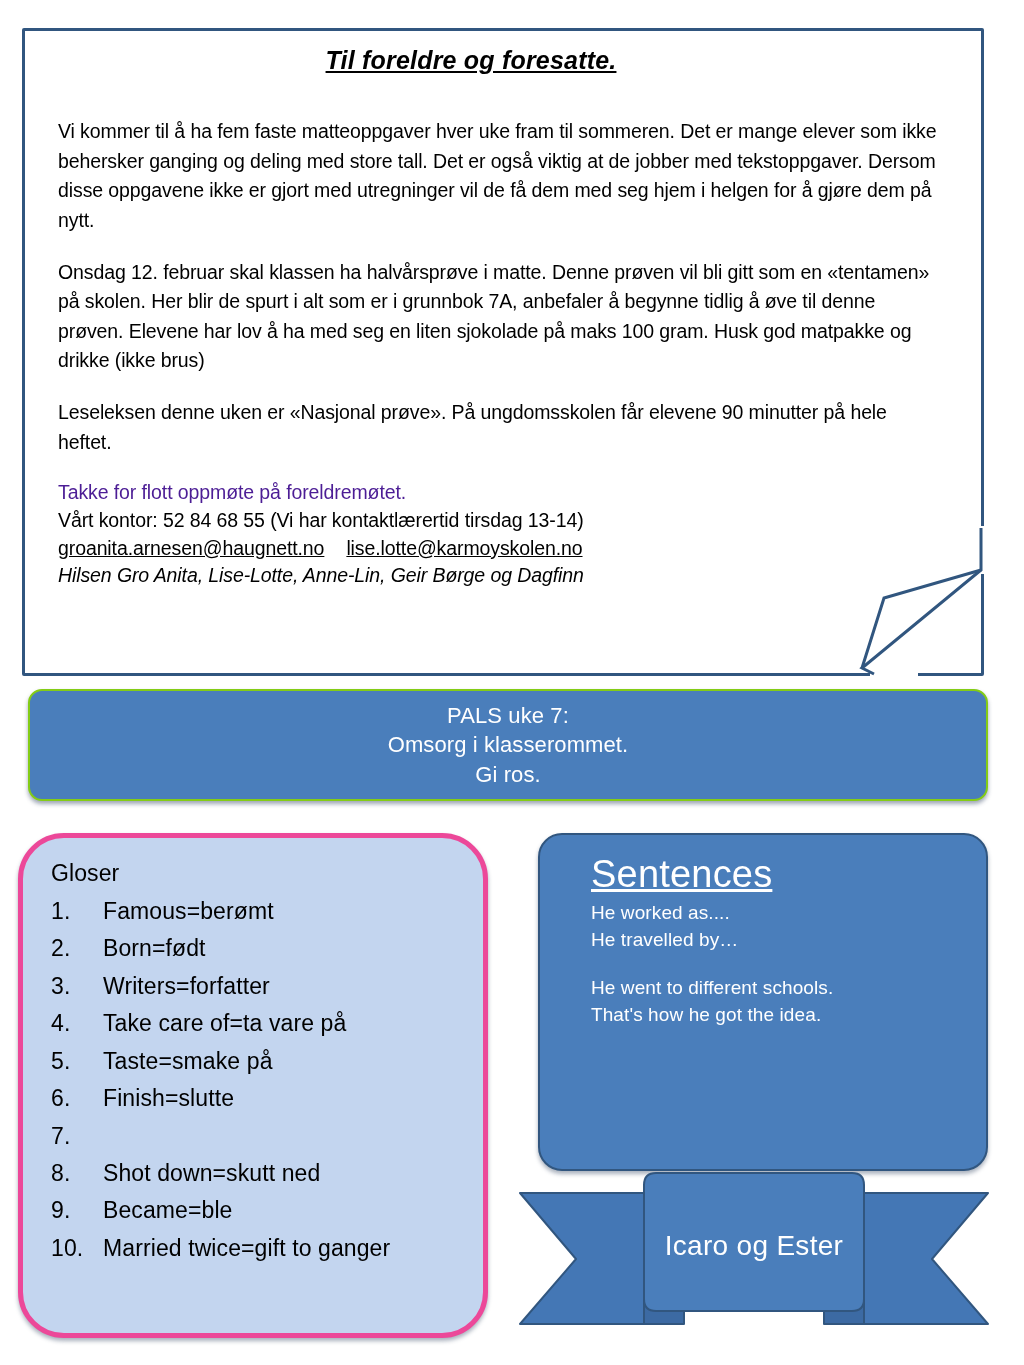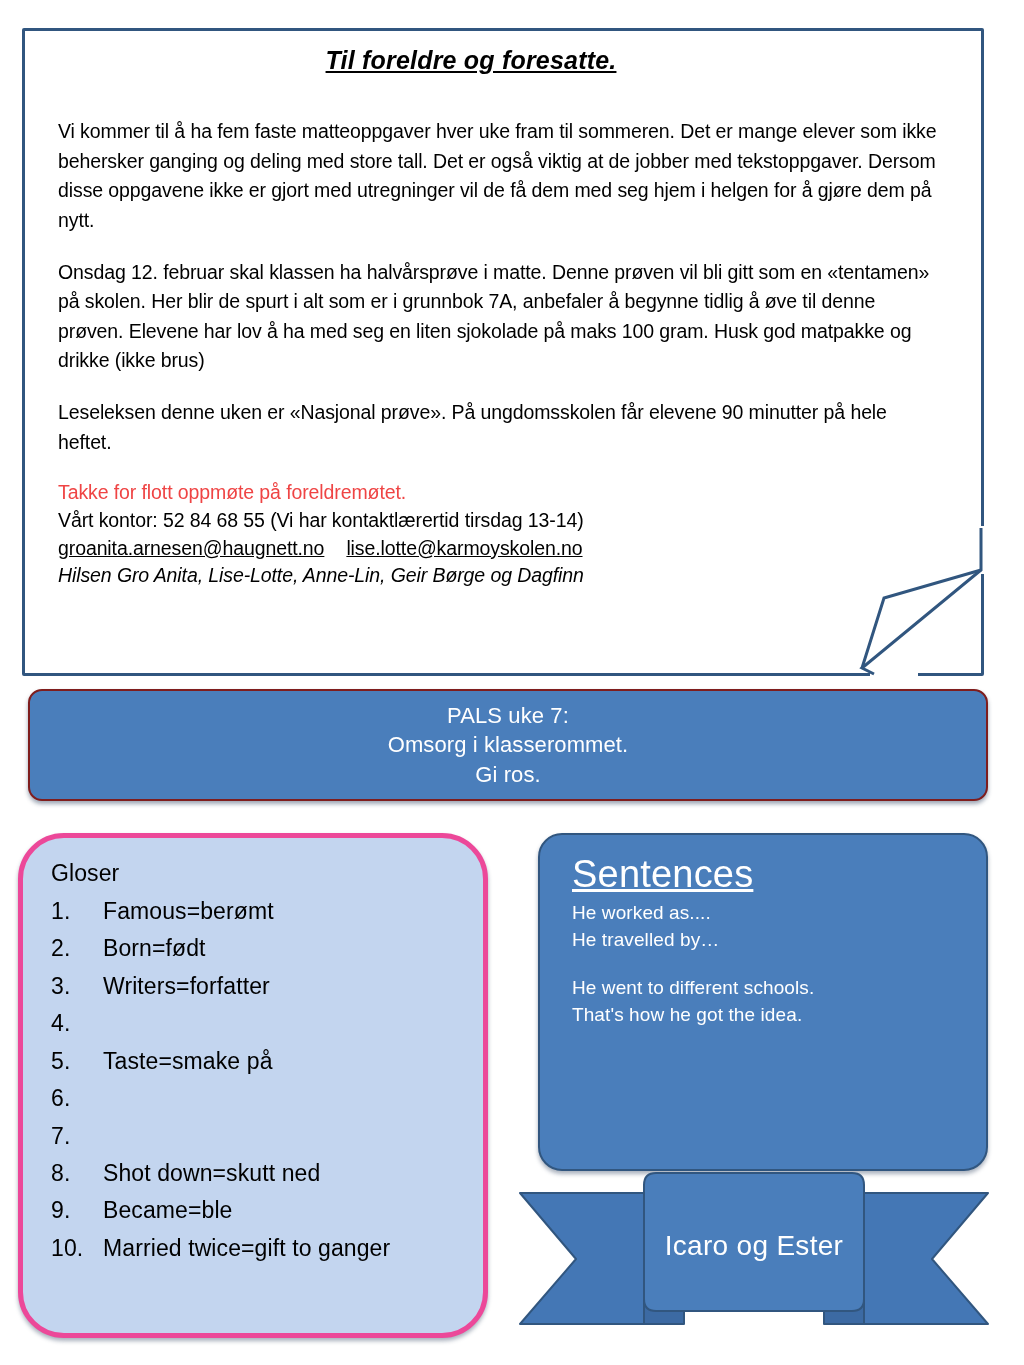--- a/index.html
+++ b/index.html
@@ -66,21 +66,21 @@
     margin: 0 0 22px 0;
     letter-spacing: -0.1px;
   }
   .letter-p.tight { margin-bottom: 0; }
   .contact-block { margin-top: 22px; }
   .contact-line {
     font-size: 19.5px;
     line-height: 1.42;
     letter-spacing: -0.1px;
   }
-  .contact-line.red { color: #ef4444; }
+  .contact-line.red { color: #4c1d95; }
   .mail-line { line-height: 1.42; }
   .mail-link {
     color: #000000;
     text-decoration: underline;
     font-size: 19.5px;
     letter-spacing: -0.1px;
   }
   .mail-gap { display: inline-block; width: 22px; }
   .signature {
     font-style: italic;
@@ -91,21 +91,21 @@
 
   
   .pals-banner {
     position: absolute;
     left: 28px;
     top: 689px;
     width: 960px;
     height: 112px;
     box-sizing: border-box;
     background: #4A7EBB;
-    border: 2px solid #7f1d1d;
+    border: 2px solid #84cc16;
     border-radius: 14px;
     box-shadow: 0 3px 4px rgba(40,60,90,0.45);
     display: flex;
     flex-direction: column;
     align-items: center;
     justify-content: center;
     color: #ffffff;
   }
   .pals-line {
     font-size: 22px;
@@ -156,21 +156,21 @@
     position: absolute;
     left: 538px;
     top: 833px;
     width: 450px;
     height: 338px;
     box-sizing: border-box;
     background: #4A7EBB;
     border: 2px solid #31567F;
     border-radius: 24px;
     box-shadow: 0 3px 4px rgba(40,60,90,0.4);
-    padding: 18px 26px 0 32px;
+    padding: 18px 26px 0 51px;
     color: #ffffff;
   }
   .sentences-title {
     font-size: 38px;
     line-height: 1.12;
     text-decoration: underline;
     margin-bottom: 4px;
     letter-spacing: 0.2px;
   }
   .sentences-line {
@@ -259,27 +259,29 @@
     <li class="gloser-item">
       <span class="gloser-num">2.</span>
       <span class="gloser-text">Born=født</span>
     </li>
     <li class="gloser-item">
       <span class="gloser-num">3.</span>
       <span class="gloser-text">Writers=forfatter</span>
     </li>
     <li class="gloser-item">
       <span class="gloser-num">4.</span>
+      <span class="gloser-text">Take care of=ta vare på</span>
     </li>
     <li class="gloser-item">
       <span class="gloser-num">5.</span>
       <span class="gloser-text">Taste=smake på</span>
     </li>
     <li class="gloser-item">
       <span class="gloser-num">6.</span>
+      <span class="gloser-text">Finish=slutte</span>
     </li>
     <li class="gloser-item">
       <span class="gloser-num">7.</span>
     </li>
     <li class="gloser-item">
       <span class="gloser-num">8.</span>
       <span class="gloser-text">Shot down=skutt ned</span>
     </li>
     <li class="gloser-item">
       <span class="gloser-num">9.</span>

